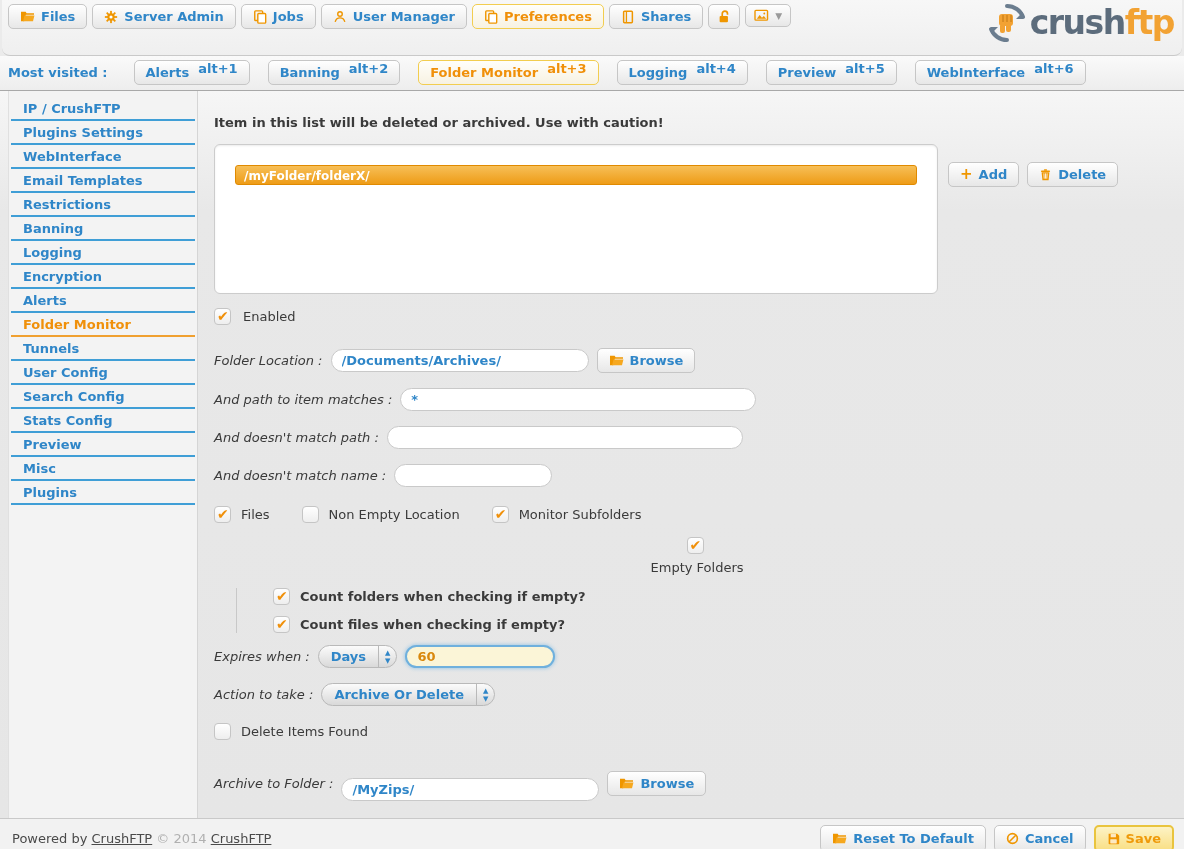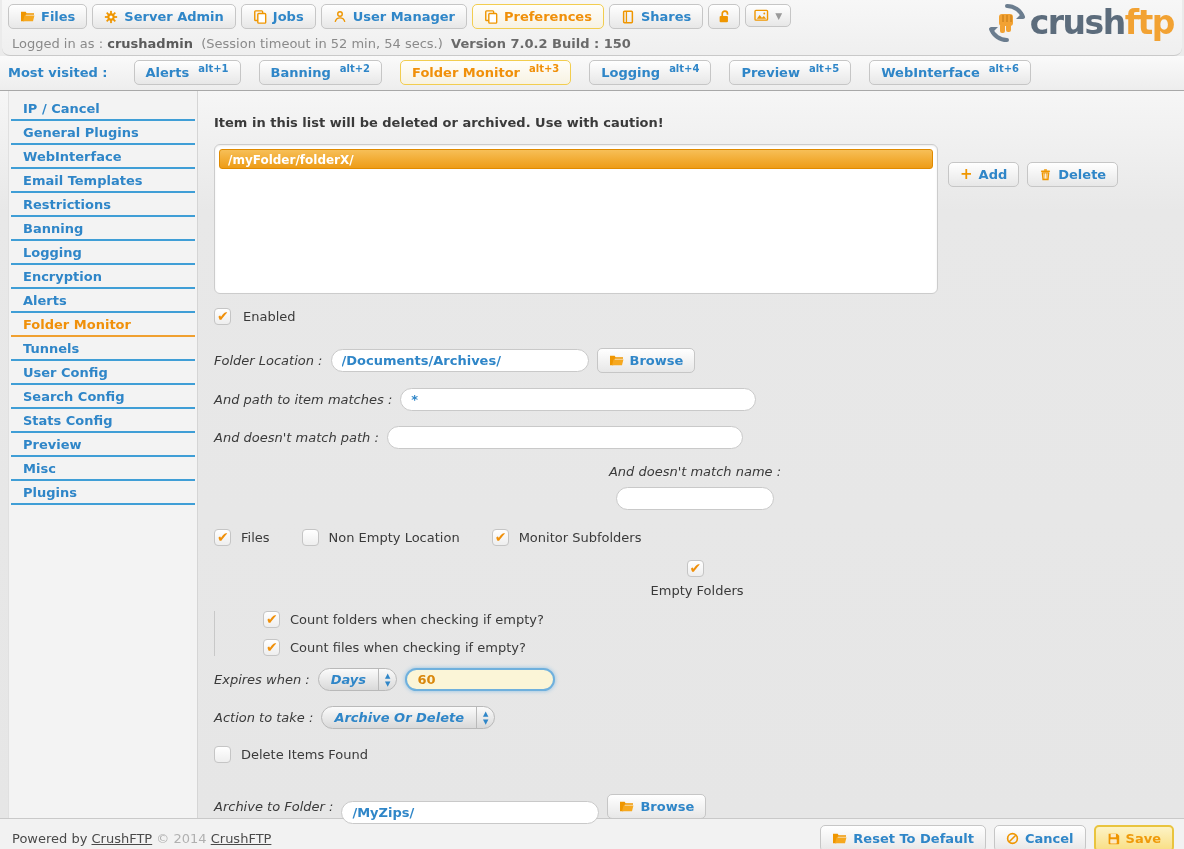--- a/index.html
+++ b/index.html
@@ -35,42 +35,42 @@
   .logo-text .p2 { color:#f2a233; }
 
   
   .nav-band {
     display:flex; align-items:center; gap:18px; padding:4px 8px 5px 8px;
     background:linear-gradient(#fafafa,#ededed);
     border-bottom:1px solid #a8a8a8; box-shadow:0 1px 0 #d8d8d8;
   }
   .nav-label { color:#2f86c8; font-weight:bold; margin-right:8px; }
   .tab { position:relative; }
-  .tab sup { font-size:10px; font-weight:bold; margin-left:3px; position:relative; top:-4px; }
+  .tab sup { font-size:13px; font-weight:bold; margin-left:3px; position:relative; top:-4px; }
 
   
   .main { display:flex; height:727px; background:linear-gradient(#f6f6f6,#e8e8e8 120px,#e6e6e6); }
   .sidebar {
     width:190px; margin-left:8px; background:#f3f3f3;
     border-left:1px solid #e0e0e0; border-right:1px solid #d5d5d5; padding-top:6px;
   }
   .side-item {
     height:24px; line-height:24px; padding-left:12px; margin:0 2px;
     color:#2f86c8; font-weight:bold; font-size:13px;
     border-bottom:2px solid #3f9ed6; cursor:pointer;
   }
   .side-item.active { color:#f0900a; border-bottom-color:#f0a030; }
 
   .content { flex:1; padding:24px 8px 0 16px; }
   .caution { font-weight:bold; color:#3a3a3a; margin-bottom:14px; }
 
   .list-row { display:flex; align-items:flex-start; gap:10px; }
   .listbox {
     width:724px; height:150px; background:#fff;
-    border:1px solid #ccc; border-radius:6px; padding:4px; box-shadow:inset 0 1px 2px rgba(0,0,0,.08);
+    border:1px solid #ccc; border-radius:6px; padding:20px; box-shadow:inset 0 1px 2px rgba(0,0,0,.08);
   }
   .list-item {
     height:20px; line-height:20px; padding:0 8px; border-radius:3px;
     background:linear-gradient(#f7bf57,#ee9c17);
     border:1px solid #e08a00; color:#fff; font-weight:bold; font-size:12px; cursor:pointer;
   }
   .side-btns { display:flex; gap:8px; margin-top:18px; }
 
   .row { display:flex; align-items:center; gap:8px; margin-bottom:15px; }
   .lbl { color:#3a3a3a;font-style:italic; }
@@ -89,26 +89,26 @@
   .cb.checked::after {
     content:"\2714"; position:absolute; left:2px; top:-1px;
     color:#f0900a; font-size:14px; font-weight:bold;
   }
   .cb-lbl { margin-left:4px; color:#3a3a3a; }
 
   .select {
     display:inline-flex; align-items:stretch; border:1px solid #b9b9b9; border-radius:12px;
     background:linear-gradient(#fbfbfb,#d9d9d9); overflow:hidden; cursor:pointer; height:23px;
   }
-  .select .val { padding:3px 12px; color:#2f86c8; font-weight:bold;font-style:italic; }
+  .select .val { padding:3px 12px; color:#2f86c8; font-weight:bold; }
   .select .stepper {
     border-left:1px solid #b9b9b9; padding:2px 6px; color:#2f86c8;
     font-size:7px; line-height:8px; display:flex; flex-direction:column; justify-content:center;
   }
-  .indent-block { border-left:1px solid #c8c8c8; padding-left:48px; margin-bottom:12px; }
+  .indent-block { border-left:1px solid #c8c8c8; margin-left:22px; padding-left:36px; margin-bottom:12px;font-weight:bold; }
   .indent-block .row { margin-bottom:11px; }
 
   
   .footer {
     height:39px; display:flex; align-items:center; justify-content:space-between;
     padding:0 10px 0 12px; border-top:1px solid #c9c9c9; background:#f2f2f2;
   }
   .powered { color:#4a4a4a; }
   .powered a { color:#4a4a4a; text-decoration:underline; }
   .powered .copy { color:#b0b0b0; }
@@ -194,26 +194,20 @@
     <div class="btn icon-only">
       <span>
           <svg width="15" height="13" viewBox="0 0 16 14">
             <rect x="1" y="1.5" width="13.5" height="10.5" rx="1" fill="none" stroke="#ef9600" stroke-width="1.5"></rect>
             <path d="M3 10.5l3-4 2.5 3 2-2 2.5 3z" fill="#ef9600"></path>
             <circle cx="11" cy="4.8" r="1" fill="#ef9600"></circle>
           </svg>
         </span>
       <span class="chev">▼</span>
     </div>
-  </div>
-  <div class="status-row">
-    <span>Logged in as :</span>
-    <b>crushadmin</b>
-    &nbsp;<span>(Session timeout in 52 min, 54 secs.)</span>
-    &nbsp;<span class="version">Version 7.0.2 Build : 150</span>
   </div>
   <div class="logo">
     <span>
         <svg width="42" height="42" viewBox="0 0 42 42">
       <path d="M21 4a17 17 0 0 1 16 11" fill="none" stroke="#6b7d8f" stroke-width="4" stroke-linecap="round"></path>
       <path d="M21 38A17 17 0 0 1 5 27" fill="none" stroke="#6b7d8f" stroke-width="4" stroke-linecap="round"></path>
       <path d="M37 10v7h-7z" fill="#6b7d8f"></path>
           <path d="M5 32v-7h7z" fill="#6b7d8f"></path>
       <g fill="#f2a233">
             <rect x="13" y="12" width="14" height="12" rx="3"></rect>
@@ -254,22 +248,22 @@
       <sup>alt+5</sup>
     </div>
   <div class="btn tab">
       <span>WebInterface</span>
       <sup>alt+6</sup>
     </div>
 </div>
 
 <div class="main">
   <div class="sidebar">
-    <div class="side-item">IP / Cancel</div>
-    <div class="side-item">General Plugins</div>
+    <div class="side-item">IP / CrushFTP</div>
+    <div class="side-item">Plugins Settings</div>
     <div class="side-item">WebInterface</div>
     <div class="side-item">Email Templates</div>
     <div class="side-item">Restrictions</div>
     <div class="side-item">Banning</div>
     <div class="side-item">Logging</div>
     <div class="side-item">Encryption</div>
     <div class="side-item">Alerts</div>
     <div class="side-item active">Folder Monitor</div>
     <div class="side-item">Tunnels</div>
     <div class="side-item">User Config</div>
@@ -332,21 +326,21 @@
     <div class="row">
       <span class="lbl">And path to item matches :</span>
       <input class="inp" style="width: 356px;" value="*">
     </div>
 
     <div class="row">
       <span class="lbl">And doesn't match path :</span>
       <input class="inp" style="width: 356px;" value="">
     </div>
 
-    <div class="row" style="margin-bottom:19px;flex-direction:column;">
+    <div class="row" style="margin-bottom:19px;">
       <span class="lbl">And doesn't match name :</span>
       <input class="inp" style="width: 158px;" value="">
     </div>
 
     <div class="row" style="gap:6px; margin-bottom:14px;">
       <div class="cb checked"></div>
       <span class="cb-lbl" style="margin-right:26px;">Files</span>
       <div class="cb"></div>
       <span class="cb-lbl" style="margin-right:26px;">Non Empty Location</span>
       <div class="cb checked"></div>

